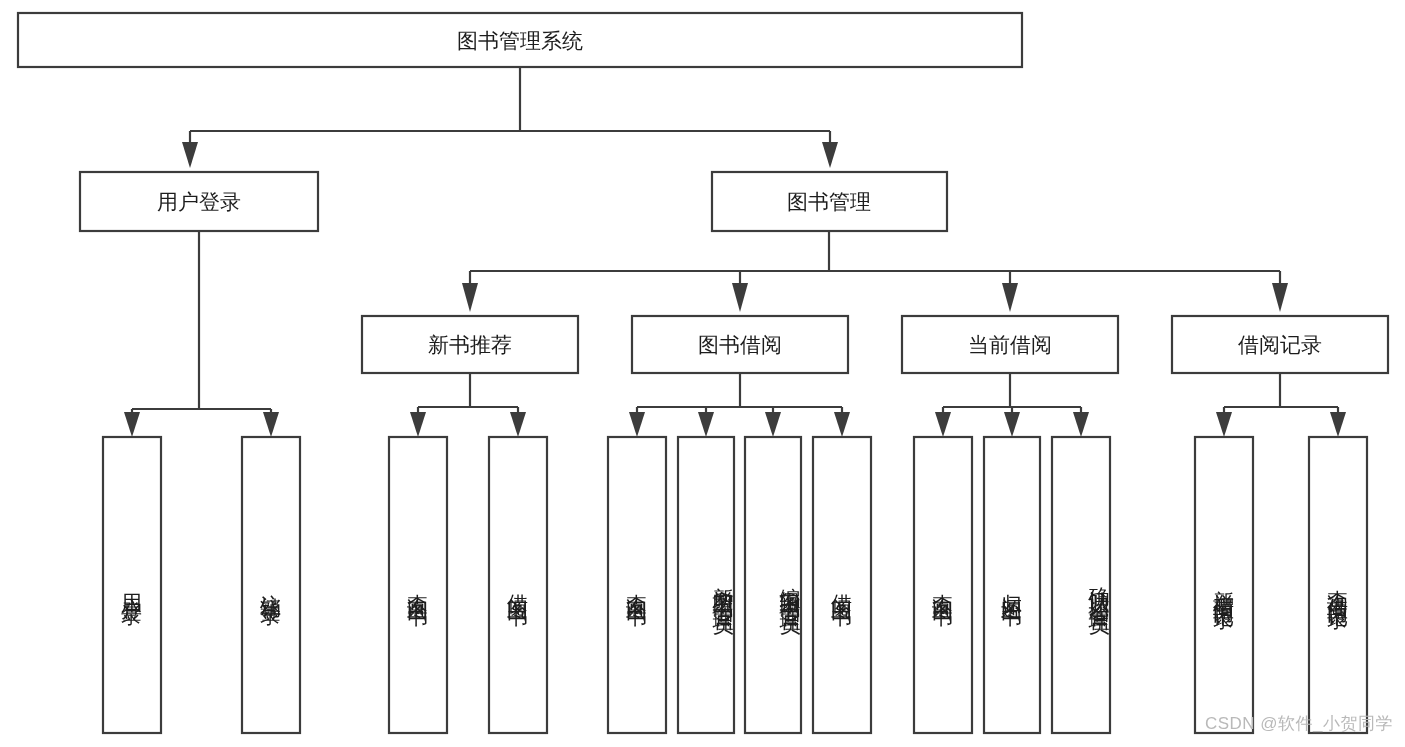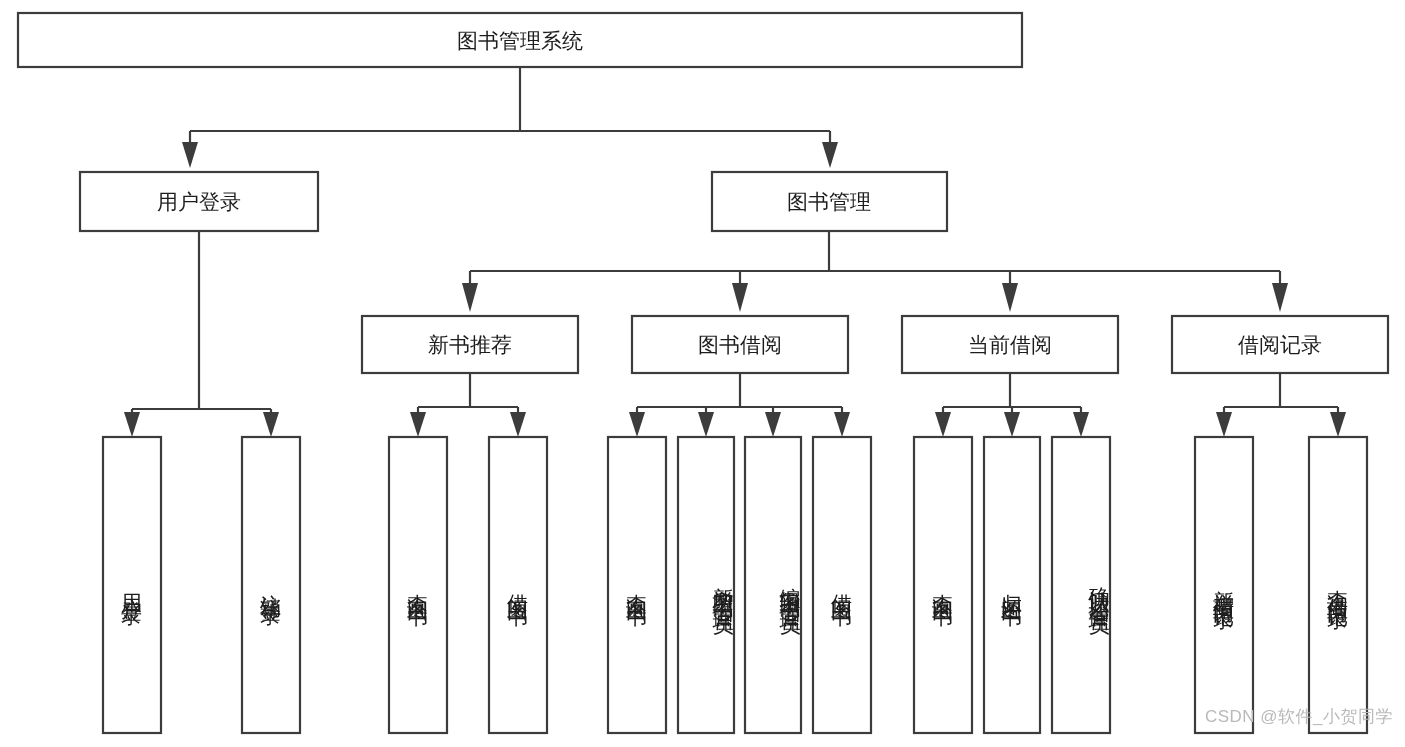--- a/index.html
+++ b/index.html
@@ -54,21 +54,21 @@
     align-items: flex-start;
     justify-content: center;
     pointer-events: none;
   }
   .vlabel-wrap.center-v {
     align-items: center;
   }
   .watermark {
     position: absolute;
     right: 12px;
-    bottom: 19px;
+    bottom: 12px;
     font-family: "Liberation Sans", sans-serif;
     font-size: 17px;
     color: #b9b9b9;
     white-space: nowrap;
     letter-spacing: 0.5px;
   }
 </style>
 </head>
 <body>
 

